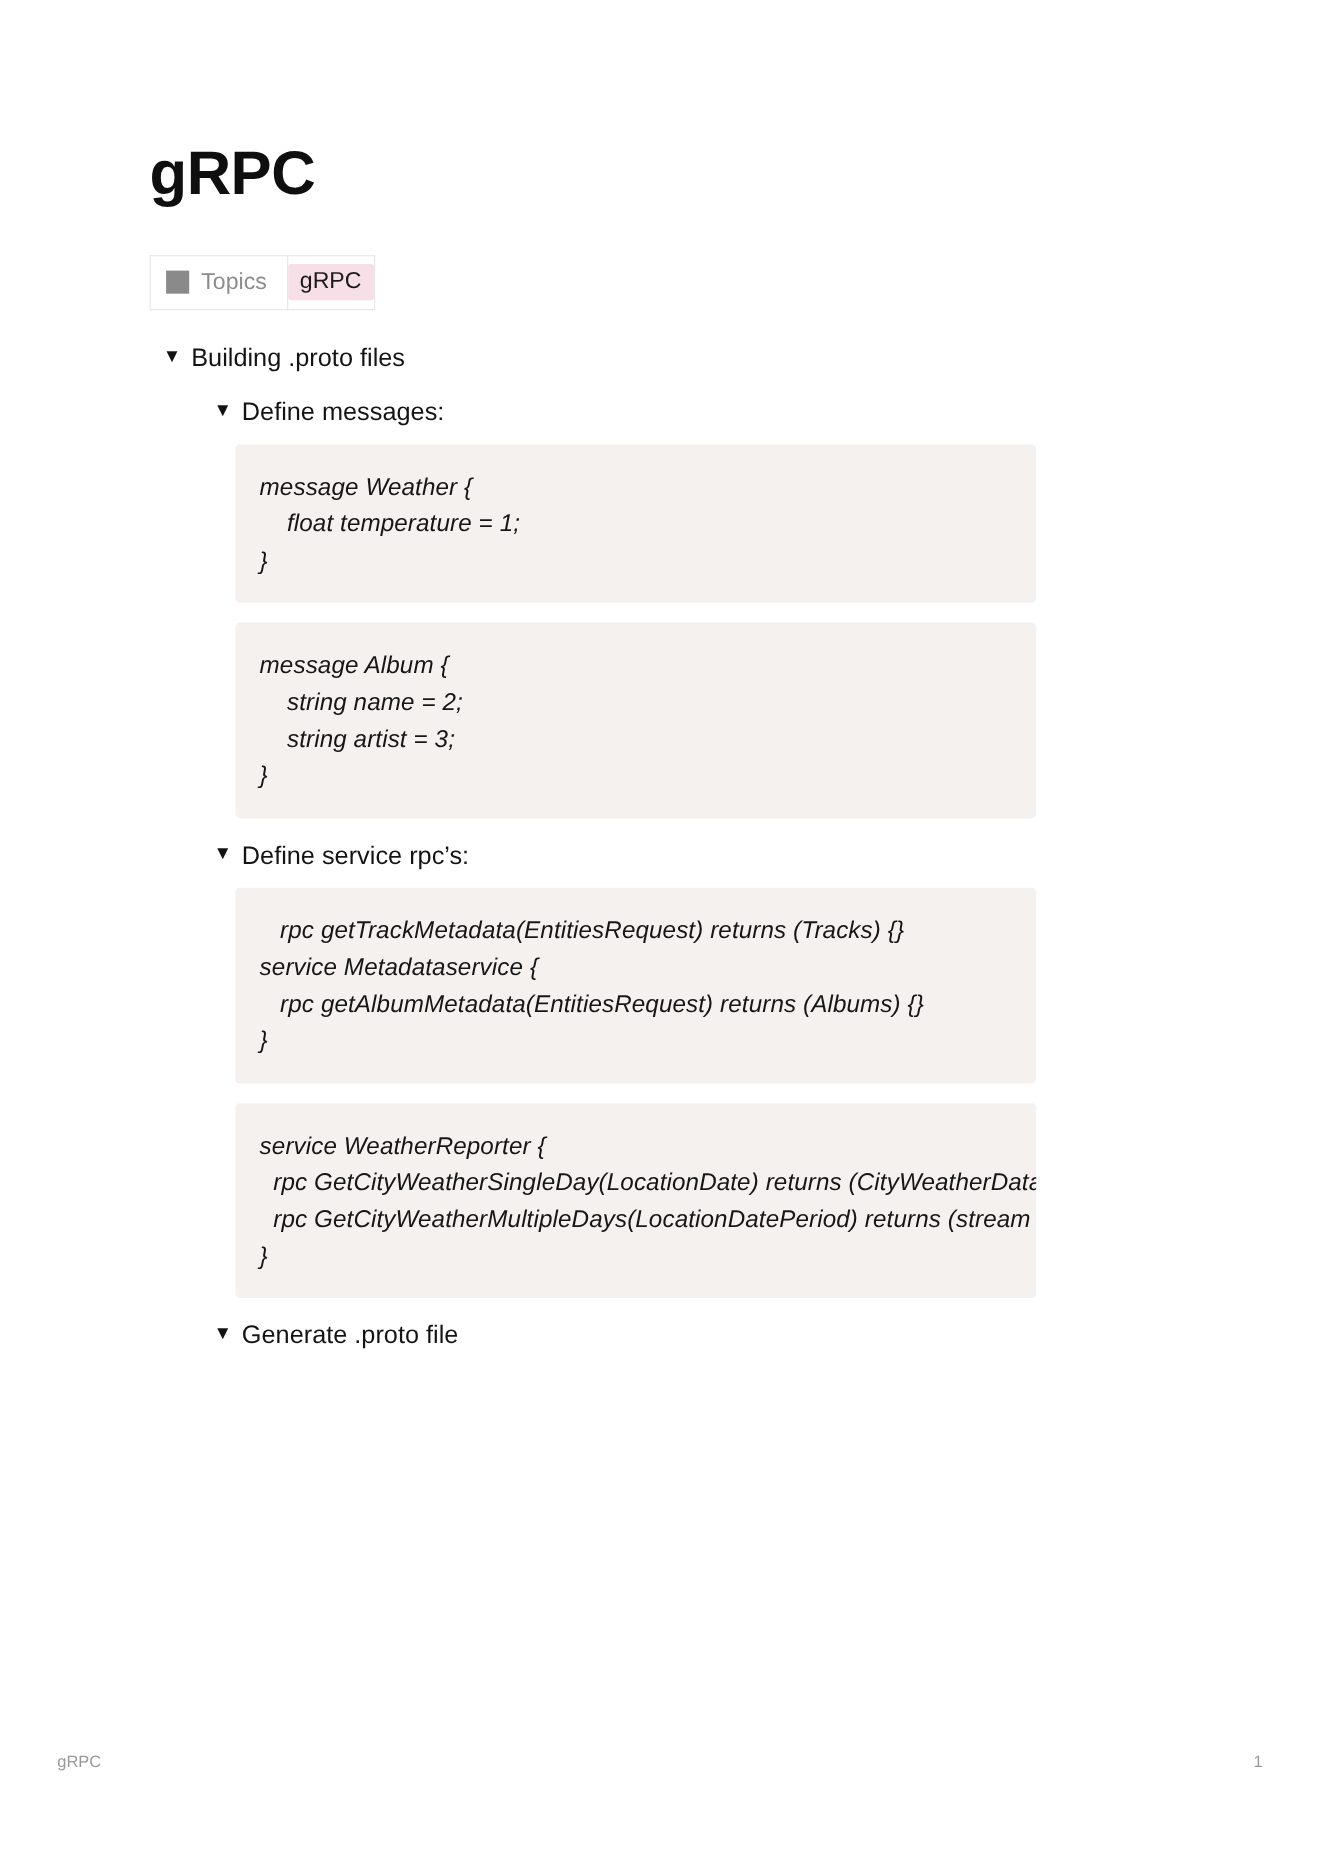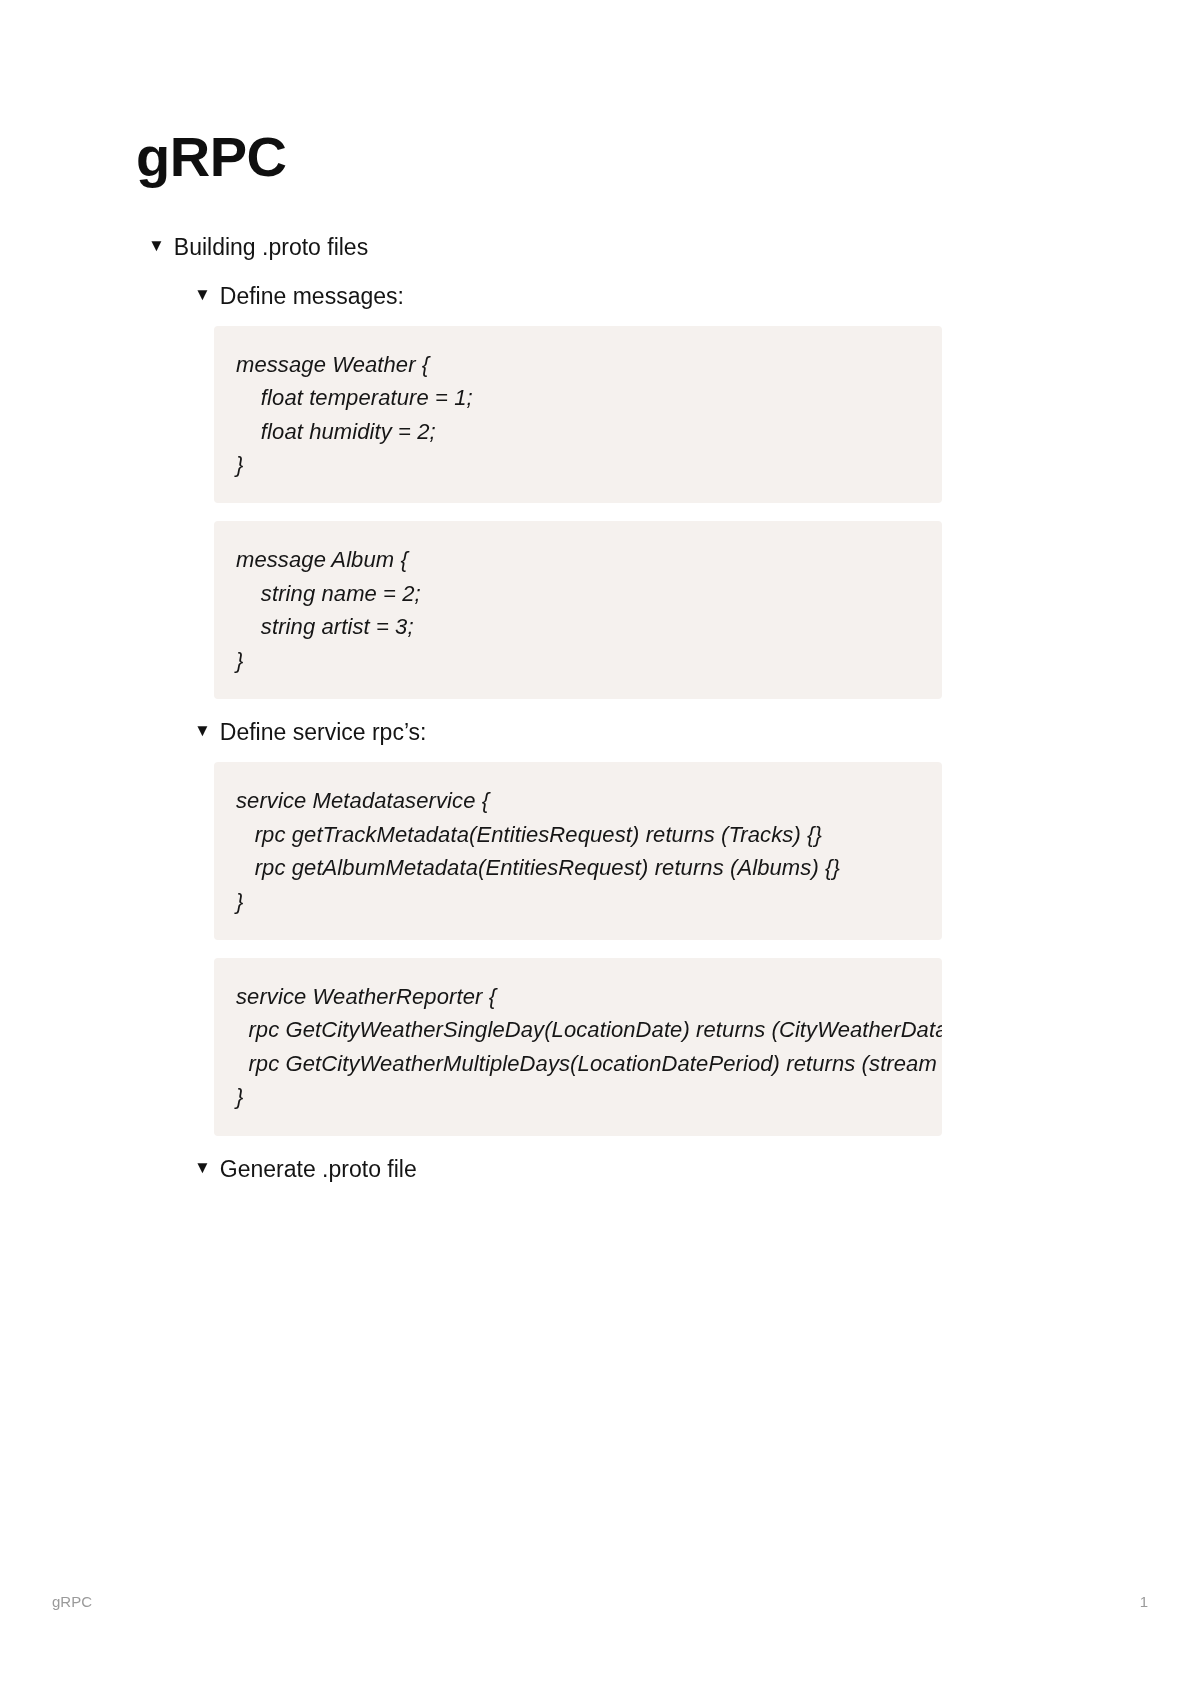--- a/index.html
+++ b/index.html
@@ -149,53 +149,67 @@
   }
 </style>
 </head>
 <body>
 
 <div class="page">
   <div class="content">
 
     <h1 class="doc-title">gRPC</h1>
 
+    <table class="topics-table">
+      <tbody>
+        <tr>
+          <td>
+            <div class="th-cell">
+              <span class="topics-icon"></span>
+              <span class="th-label">Topics</span>
+            </div>
+          </td>
+          <td class="tag-cell">
+            <span class="tag">gRPC</span>
+          </td>
+        </tr>
+      </tbody>
+    </table>
 
     <div class="outline-item level-1">
       <span class="caret">▼</span>
       <span>Building .proto files</span>
     </div>
 
     <div class="outline-item level-2">
       <span class="caret">▼</span>
       <span>Define messages:</span>
     </div>
 
     <div class="code-block indent-a">
       <div class="code-line">message Weather {</div>
       <div class="code-line">    float temperature = 1;</div>
-      <div class="code-line">    float humidity = 2;</div>
       <div class="code-line">}</div>
     </div>
 
     <div class="code-block indent-a">
       <div class="code-line">message Album {</div>
       <div class="code-line">    string name = 2;</div>
       <div class="code-line">    string artist = 3;</div>
       <div class="code-line">}</div>
     </div>
 
     <div class="outline-item level-2">
       <span class="caret">▼</span>
       <span>Define service rpc’s:</span>
     </div>
 
     <div class="code-block indent-a">
+      <div class="code-line">   rpc getTrackMetadata(EntitiesRequest) returns (Tracks) {}</div>
       <div class="code-line">service Metadataservice {</div>
-      <div class="code-line">   rpc getTrackMetadata(EntitiesRequest) returns (Tracks) {}</div>
       <div class="code-line">   rpc getAlbumMetadata(EntitiesRequest) returns (Albums) {}</div>
       <div class="code-line">}</div>
     </div>
 
     <div class="code-block indent-a wide-clip">
       <div class="code-line">service WeatherReporter {</div>
       <div class="code-line">  rpc GetCityWeatherSingleDay(LocationDate) returns (CityWeatherData) {}</div>
       <div class="code-line">  rpc GetCityWeatherMultipleDays(LocationDatePeriod) returns (stream CityWeatherData) {}</div>
       <div class="code-line">}</div>
     </div>

